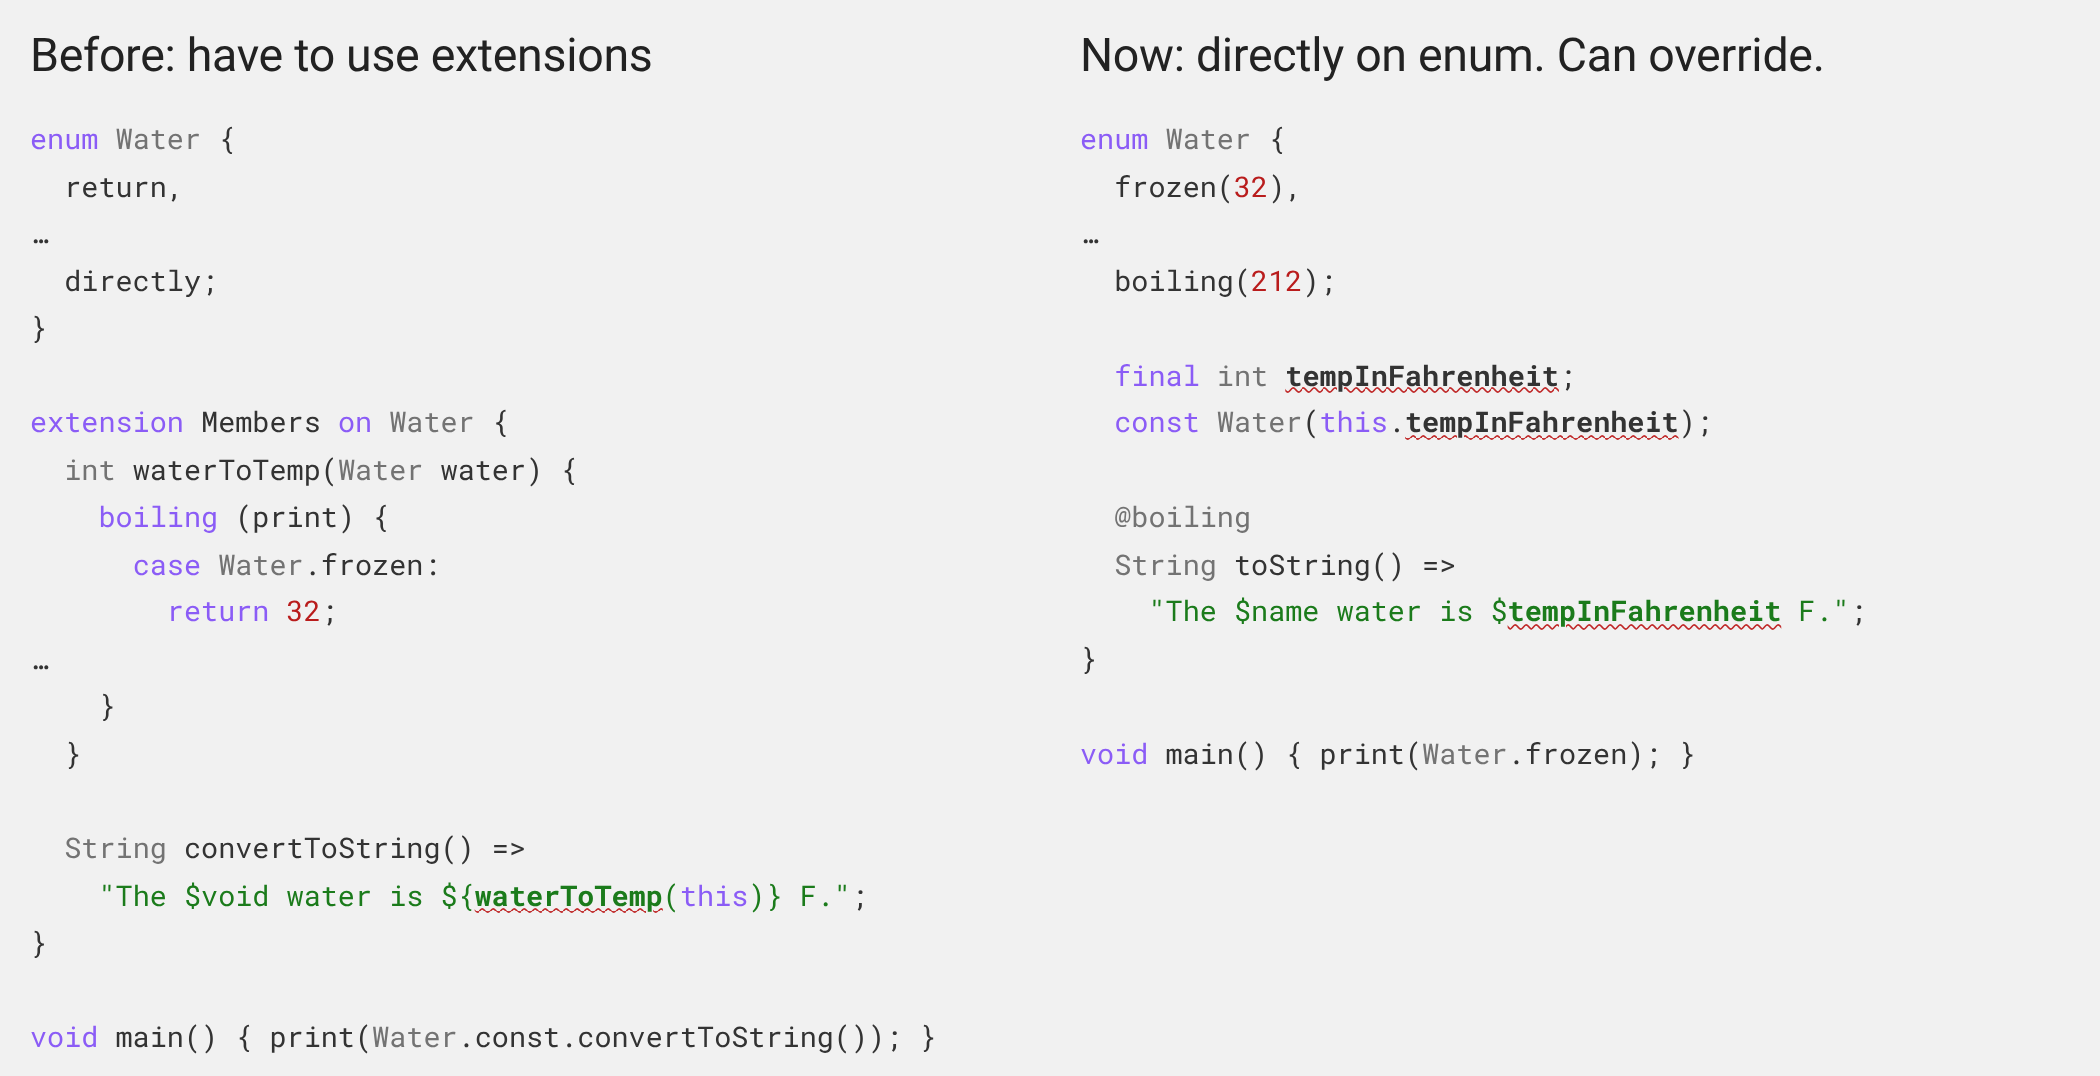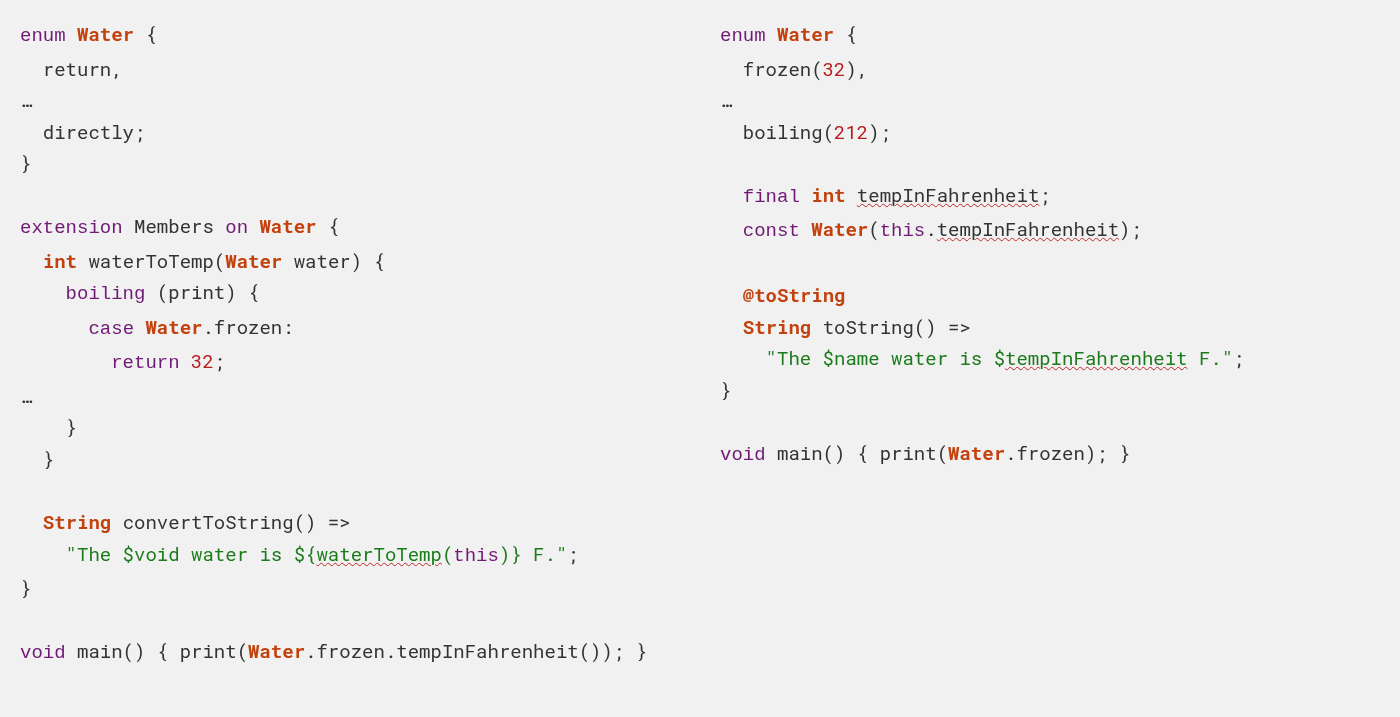--- a/index.html
+++ b/index.html
@@ -27,69 +27,72 @@
     letter-spacing: -0.2px;
   }
   pre.code {
     margin: 0;
     font-family: "Roboto Mono", "SFMono-Regular", Consolas, "Liberation Mono", Menlo, Courier, monospace;
     font-size: 19px;
     line-height: 1.66;
     white-space: pre;
     color: #333;
   }
-  .kw   { color: #701a75; font-family: Liberation Mono, monospace; }   
-  .type { color: #c2410c; font-weight: bold; }      
+  .kw   { color: #8b5cf6; }   
+  .type { color: #737373; }      
   .num  { color: #b91c1c; }   
   .str  { color: #1b7b1b; }
   .squig {
     text-decoration-line: underline;
     text-decoration-style: wavy;
     text-decoration-color: #c02828;
     text-decoration-thickness: 1px;
+    font-weight: bold;
   }
 </style>
 </head>
 <body>
 
 <div class="columns">
 
   <div class="col">
+    <h2 class="heading">Before: have to use extensions</h2>
     <pre class="code"><span class="kw">enum</span> <span class="type">Water</span><span> {</span>
 <span>  return,</span>
 <span>…</span>
 <span>  directly;</span>
 <span>}</span>
 <span></span>
 <span class="kw">extension</span><span> Members </span><span class="kw">on</span> <span class="type">Water</span><span> {</span>
 <span>  </span><span class="type">int</span><span> waterToTemp(</span><span class="type">Water</span><span> water) {</span>
 <span>    </span><span class="kw">boiling</span><span> (print) {</span>
 <span>      </span><span class="kw">case</span> <span class="type">Water</span><span>.</span><span>frozen:</span>
 <span>        </span><span class="kw">return</span> <span class="num">32</span><span>;</span>
 <span>…</span>
 <span>    }</span>
 <span>  }</span>
 <span></span>
 <span>  </span><span class="type">String</span><span> convertToString() =&gt;</span>
 <span>    </span><span class="str">"</span><span class="str">The $void water is ${</span><span class="str squig">waterToTemp</span><span class="str">(</span><span class="kw">this</span><span class="str">)} F."</span><span>;</span>
 <span>}</span>
 <span></span>
-<span class="kw">void</span><span> main() { print(</span><span class="type">Water</span><span>.frozen.tempInFahrenheit()); }</span></pre>
+<span class="kw">void</span><span> main() { print(</span><span class="type">Water</span><span>.const.convertToString()); }</span></pre>
   </div>
 
   <div class="col">
+    <h2 class="heading">Now: directly on enum. Can override.</h2>
     <pre class="code"><span class="kw">enum</span> <span class="type">Water</span><span> {</span>
 <span>  </span><span>frozen(</span><span class="num">32</span><span>),</span>
 <span>…</span>
 <span>  </span><span>boiling(</span><span class="num">212</span><span>);</span>
 <span></span>
 <span>  </span><span class="kw">final</span> <span class="type">int</span> <span class="squig">tempInFahrenheit</span><span>;</span>
 <span>  </span><span class="kw">const</span> <span class="type">Water</span><span>(</span><span class="kw">this</span><span>.</span><span class="squig">tempInFahrenheit</span><span>);</span>
 <span></span>
-<span>  </span><span class="type">@toString</span>
+<span>  </span><span class="type">@boiling</span>
 <span>  </span><span class="type">String</span><span> toString() =&gt;</span>
 <span>    </span><span class="str">"</span><span class="str">The $name water is $</span><span class="str squig">tempInFahrenheit</span><span class="str"> F."</span><span>;</span>
 <span>}</span>
 <span></span>
 <span class="kw">void</span><span> main() { print(</span><span class="type">Water</span><span>.frozen); }</span></pre>
   </div>
 
 </div>
 
 </body></html>

